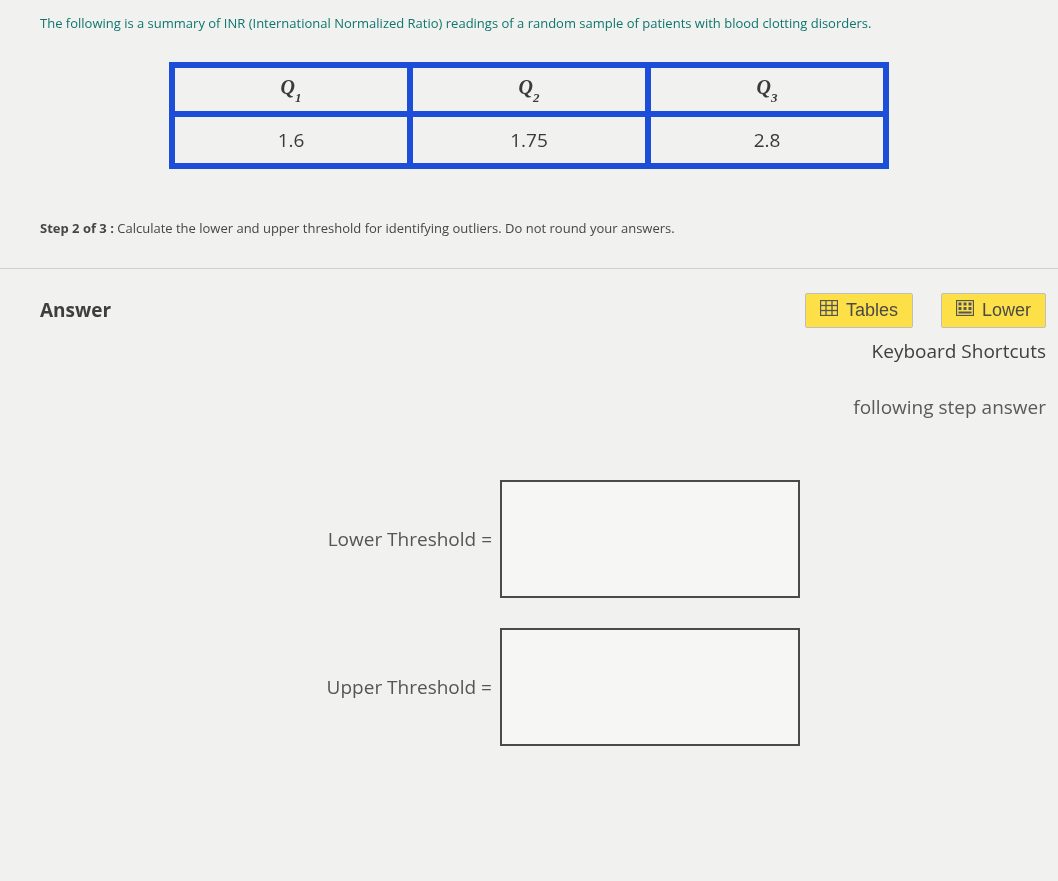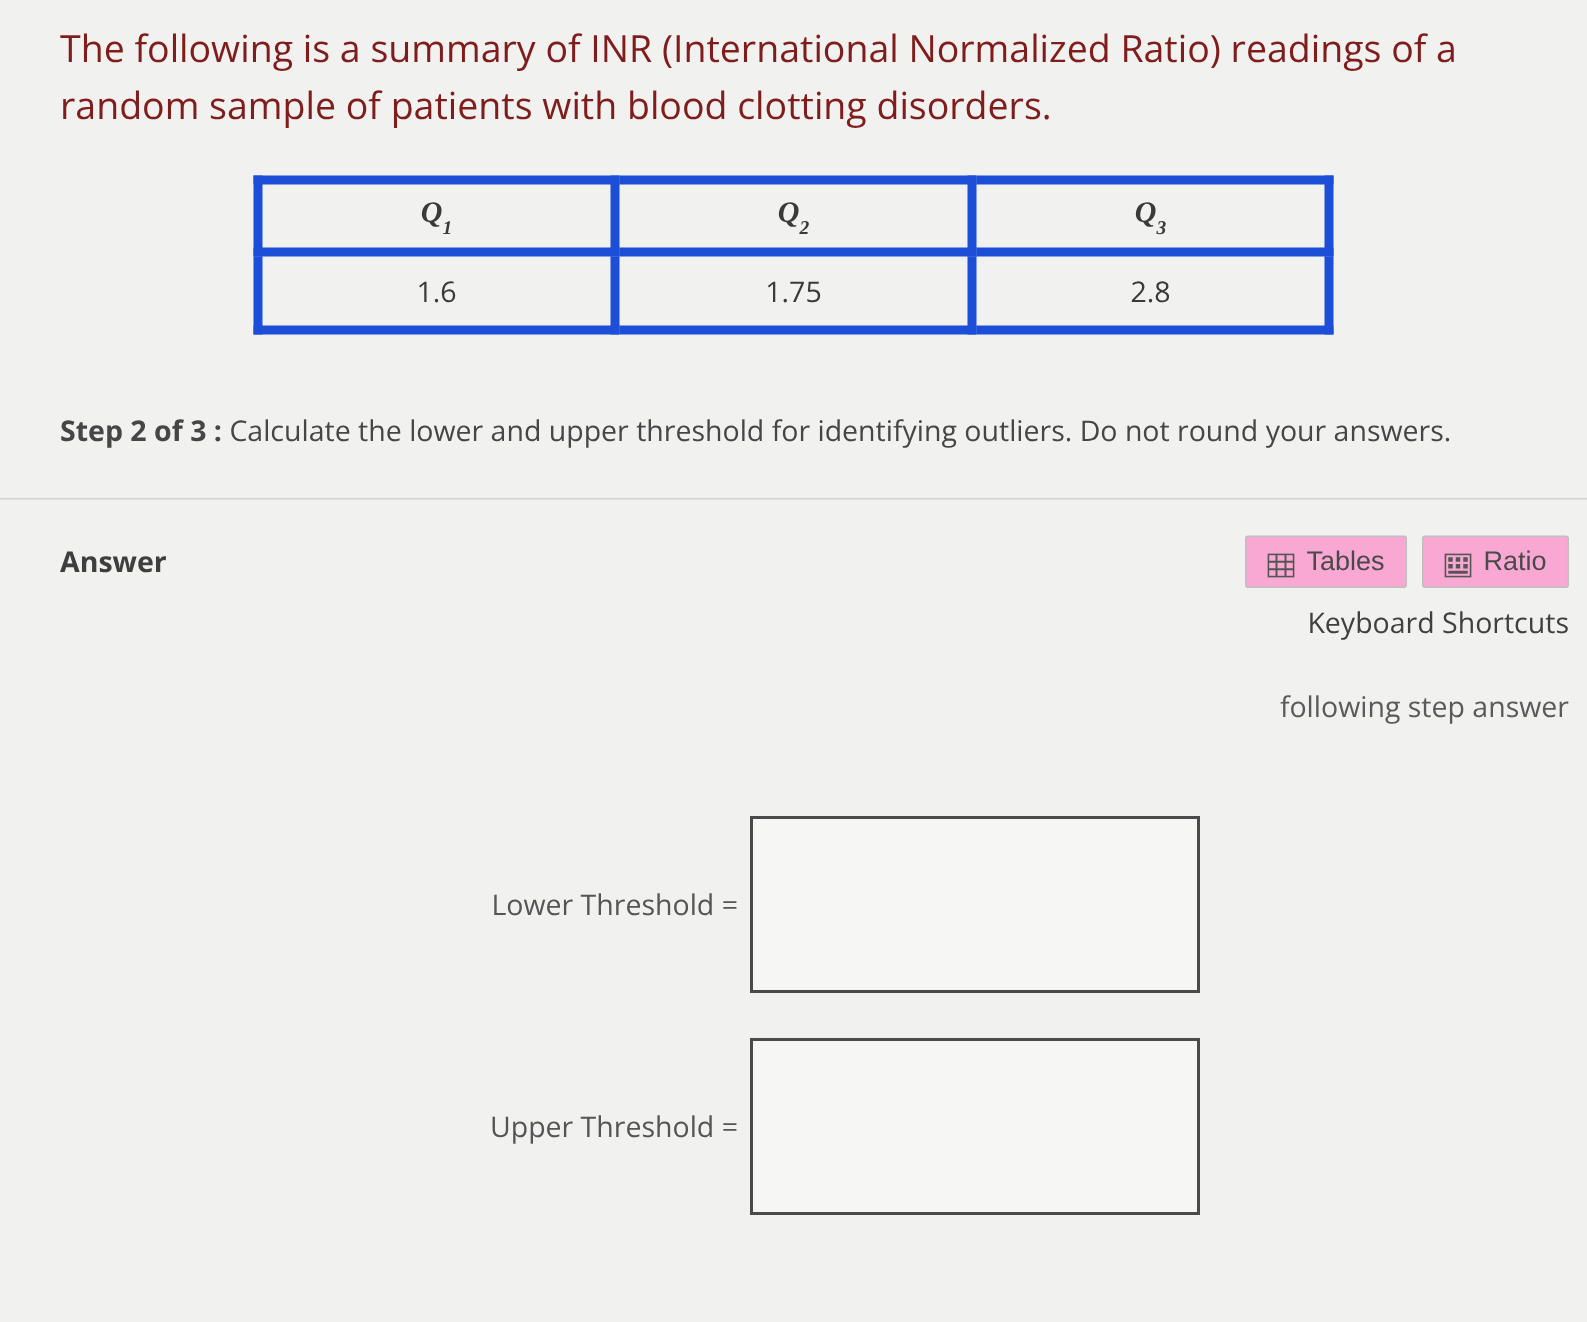--- a/index.html
+++ b/index.html
@@ -12,23 +12,23 @@
       background: #f1f1f0;
       width: 1058px;
       height: 881px;
       color: #4a4a4a;
       overflow: hidden;
     }
     .top-section {
       padding: 14px 40px 30px 40px;
     }
     .intro-text {
-      font-size: 25px;
+      font-size: 13px;
       line-height: 1.5;
-      color: #7f1d1d;
+      color: #0f766e;
       margin-bottom: 28px;
     }
     .data-table {
       border-collapse: collapse;
       margin: 0 auto 50px auto;
       width: 720px;
     }
     .data-table td {
       border: 6px solid #1d4ed8;
       text-align: center;
@@ -44,21 +44,21 @@
       font-size: 20px;
       padding: 8px 0;
     }
     .header-cell sub {
       font-size: 13px;
       font-weight: bold;
       position: relative;
       bottom: -3px;
     }
     .step-text {
-      font-size: 19px;
+      font-size: 13px;
       color: #464646;
       line-height: 1.5;
     }
     .step-label {
       font-weight: 700;
     }
     .divider {
       border: none;
       border-top: 1px solid #d0d0cf;
       margin: 0;
@@ -82,29 +82,30 @@
       text-align: right;
     }
     .btn-group {
       display: flex;
       gap: 10px;
       margin-bottom: 10px;
       justify-content: flex-end;
     }
     .btn {
       display: inline-flex;
-      align-items: flex-end;
+      align-items: flex-start;
       gap: 8px;
       padding: 6px 14px;
       border: 1px solid #bfbfbd;
-      background: #f9a8d4;
+      background: #fde047;
       color: #4a4a4a;
       font-size: 18px;
       cursor: pointer;
       border-radius: 2px;
+      margin-left: 18px;
     }
     .btn .icon {
       display: inline-flex;
     }
     .link-text {
       color: #404040;
       font-size: 19px;
       display: block;
       text-align: right;
       margin-bottom: 30px;
@@ -196,21 +197,21 @@
               <rect x="0.5" y="0.5" width="17" height="15" fill="none" stroke="#555" stroke-width="1.3"></rect>
               <rect x="2.5" y="2.5" width="3" height="3" fill="#555"></rect>
               <rect x="7.5" y="2.5" width="3" height="3" fill="#555"></rect>
               <rect x="12.5" y="2.5" width="3" height="3" fill="#555"></rect>
               <rect x="2.5" y="7" width="3" height="3" fill="#555"></rect>
               <rect x="7.5" y="7" width="3" height="3" fill="#555"></rect>
               <rect x="12.5" y="7" width="3" height="3" fill="#555"></rect>
               <rect x="2.5" y="11.5" width="13" height="2" fill="#555"></rect>
             </svg>
           </span>
-          <span>Ratio</span>
+          <span>Lower</span>
         </button>
       </div>
       <a class="link-text">Keyboard Shortcuts</a>
       <a class="prev-step">following step answer</a>
     </div>
   </div>
 
   <div class="inputs-area">
     <div class="input-row">
       <div class="input-label">Lower Threshold =</div>

